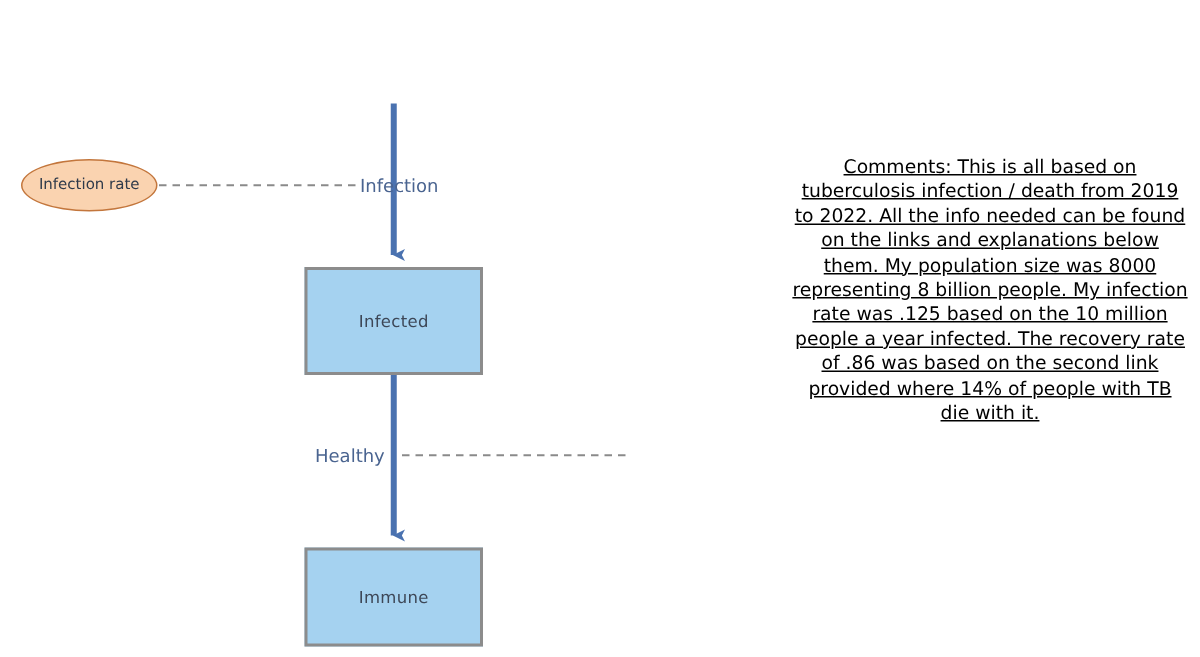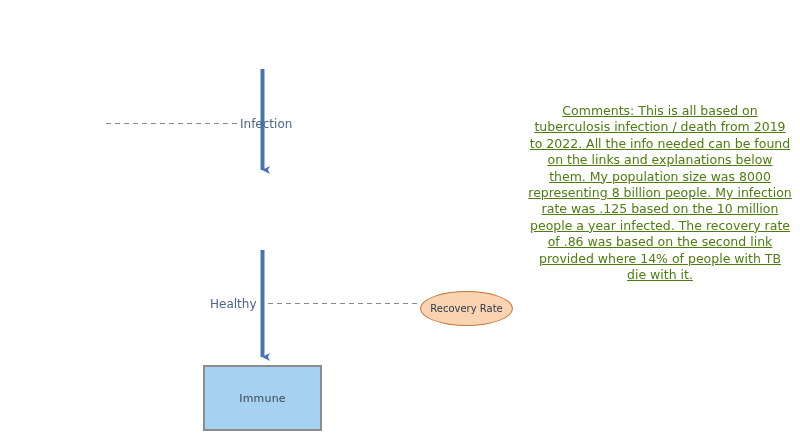--- a/index.html
+++ b/index.html
@@ -81,21 +81,21 @@
   
   #comments-block {
     position: absolute;
     left: 528px;
     top: 103px;
     width: 264px;
     text-align: center;
     font-family: "DejaVu Sans", sans-serif;
     font-size: 12.5px;
     line-height: 16.4px;
-    color: #4d7c0f;
+    color: #000000;
     text-decoration: underline;
     text-underline-offset: 1px;
   }
 </style>
 </head>
 <body>
 
 <div id="canvas">
 
   <svg id="flow-layer" viewBox="0 0 800 438" xmlns="http://www.w3.org/2000/svg">
@@ -116,28 +116,31 @@
     <g>
       <line x1="106" y1="123.5" x2="238" y2="123.5" stroke="#8A8A8A" stroke-width="1.2" stroke-dasharray="5,4"></line>
     </g>
 
     <g>
       <line x1="268" y1="303.5" x2="419" y2="303.5" stroke="#8A8A8A" stroke-width="1.2" stroke-dasharray="5,4"></line>
     </g>
   </svg>
 
 
+  <div class="stock-box" id="box-infected">
+    <span class="stock-label">Infected</span>
+  </div>
 
   <div class="stock-box" id="box-immune">
     <span class="stock-label">Immune</span>
   </div>
 
+  <div class="param-ellipse" id="ellipse-infection-rate">
+    <span class="param-label">Infection rate</span>
+  </div>
 
-  <div class="param-ellipse" id="ellipse-recovery-rate">
-    <span class="param-label">Recovery Rate</span>
-  </div>
 
   <span class="flow-label" id="label-infection">Infection</span>
   <span class="flow-label" id="label-recovery">Healthy</span>
 
   <div id="comments-block">Comments: This is all based on tuberculosis infection / death from 2019 to 2022. All the info needed can be found on the links and explanations below them. My population size was 8000 representing 8 billion people. My infection rate was .125 based on the 10 million people a year infected. The recovery rate of .86 was based on the second link provided where 14% of people with TB die with it.</div>
 
 </div>
 
 </body></html>

